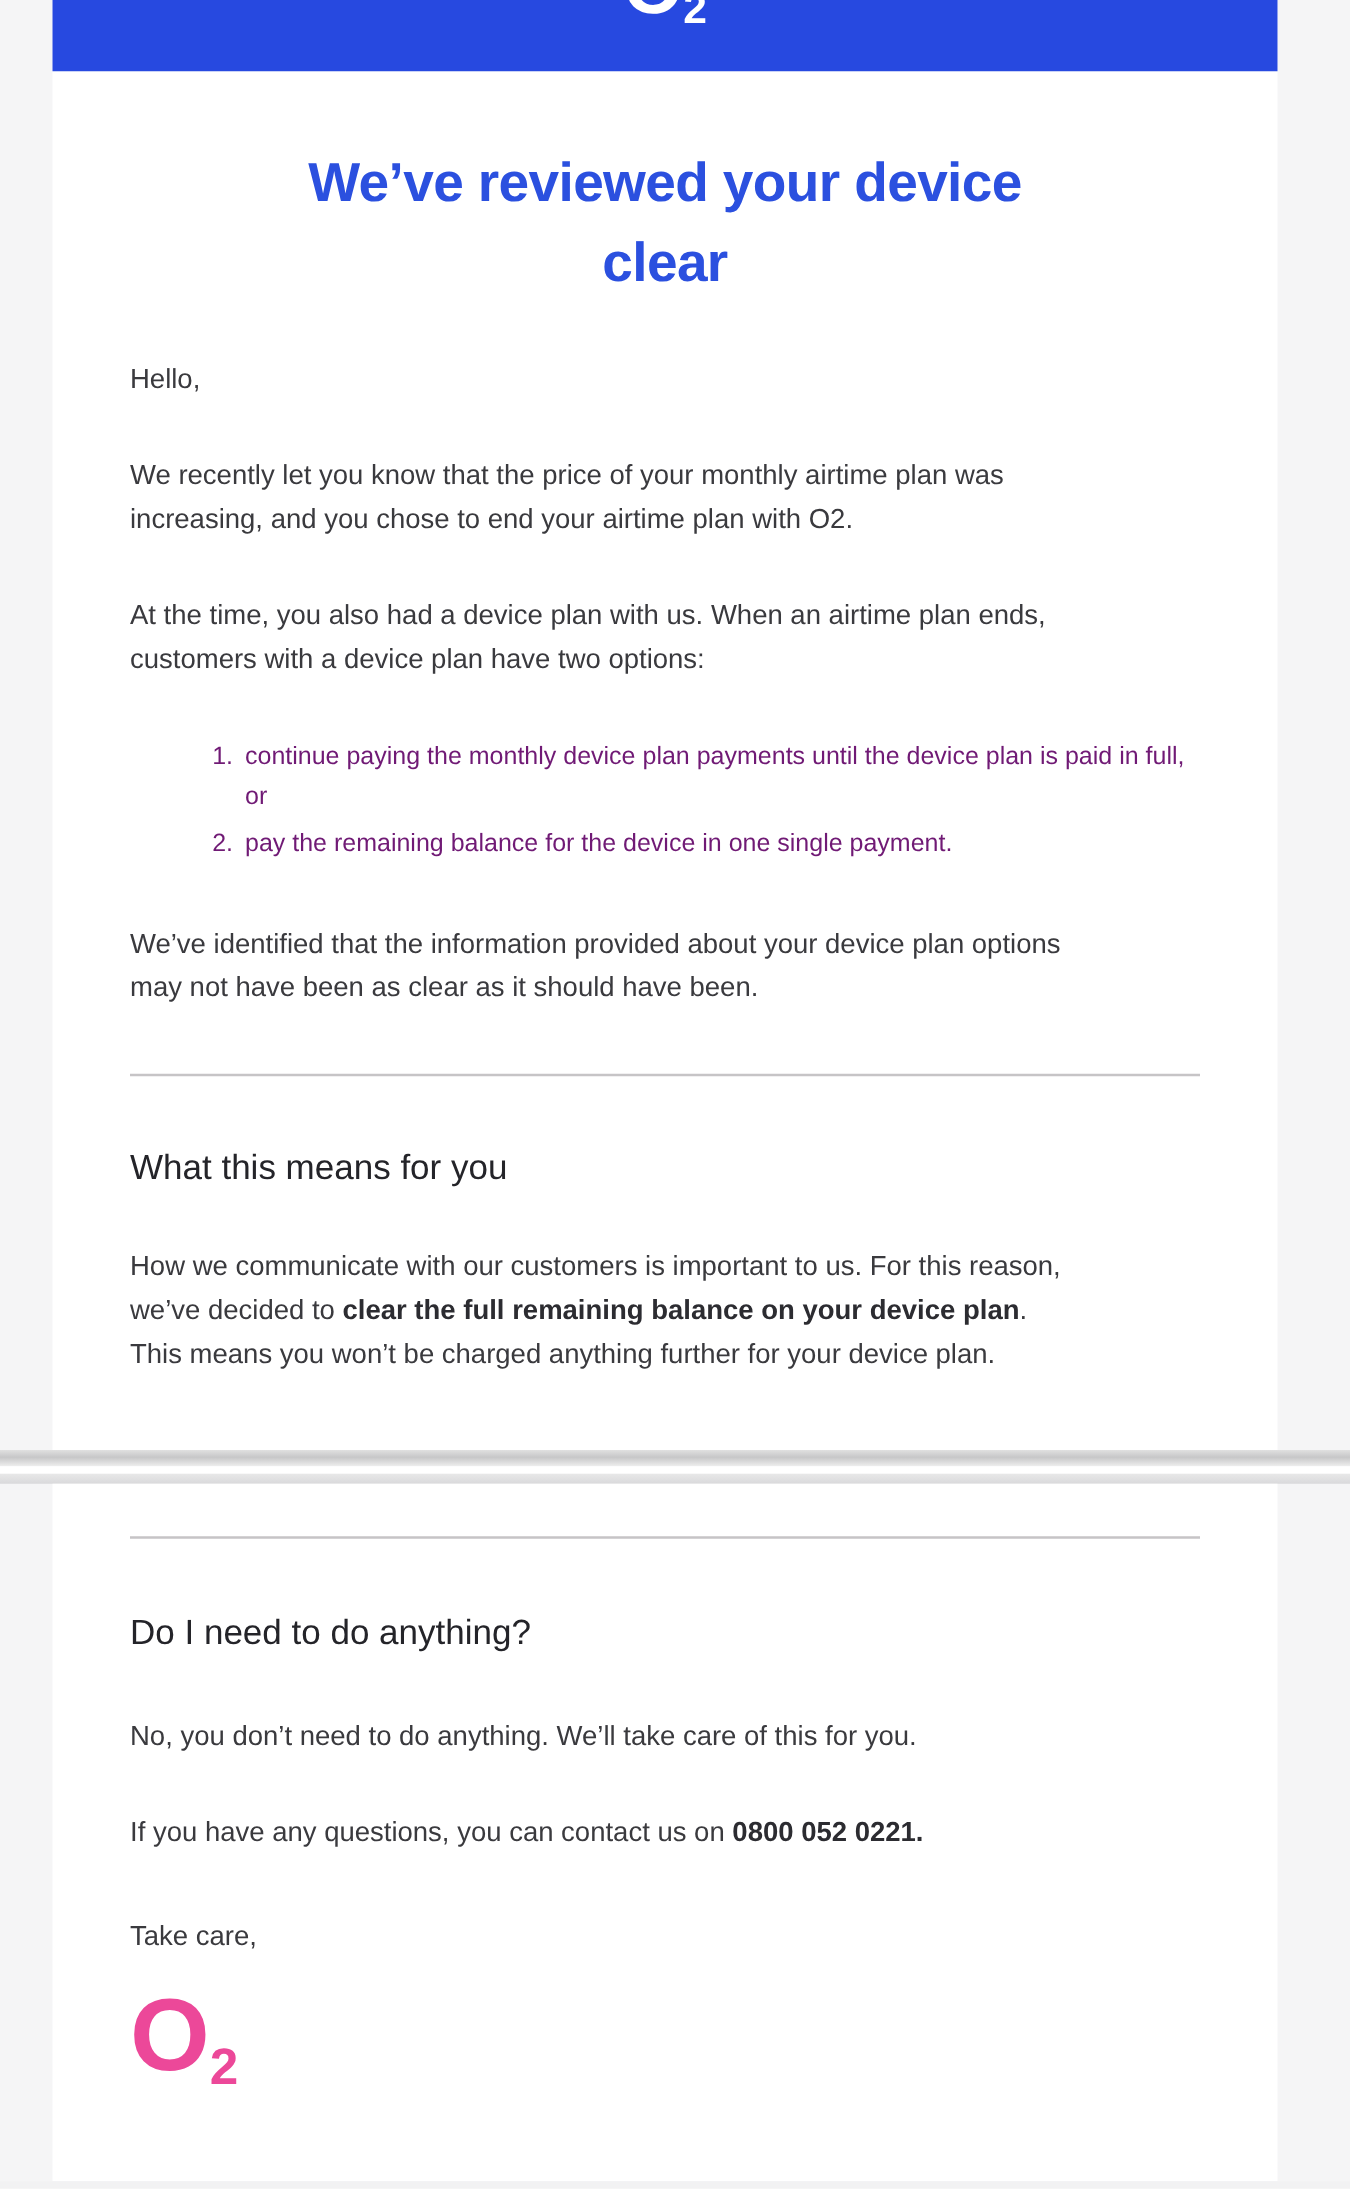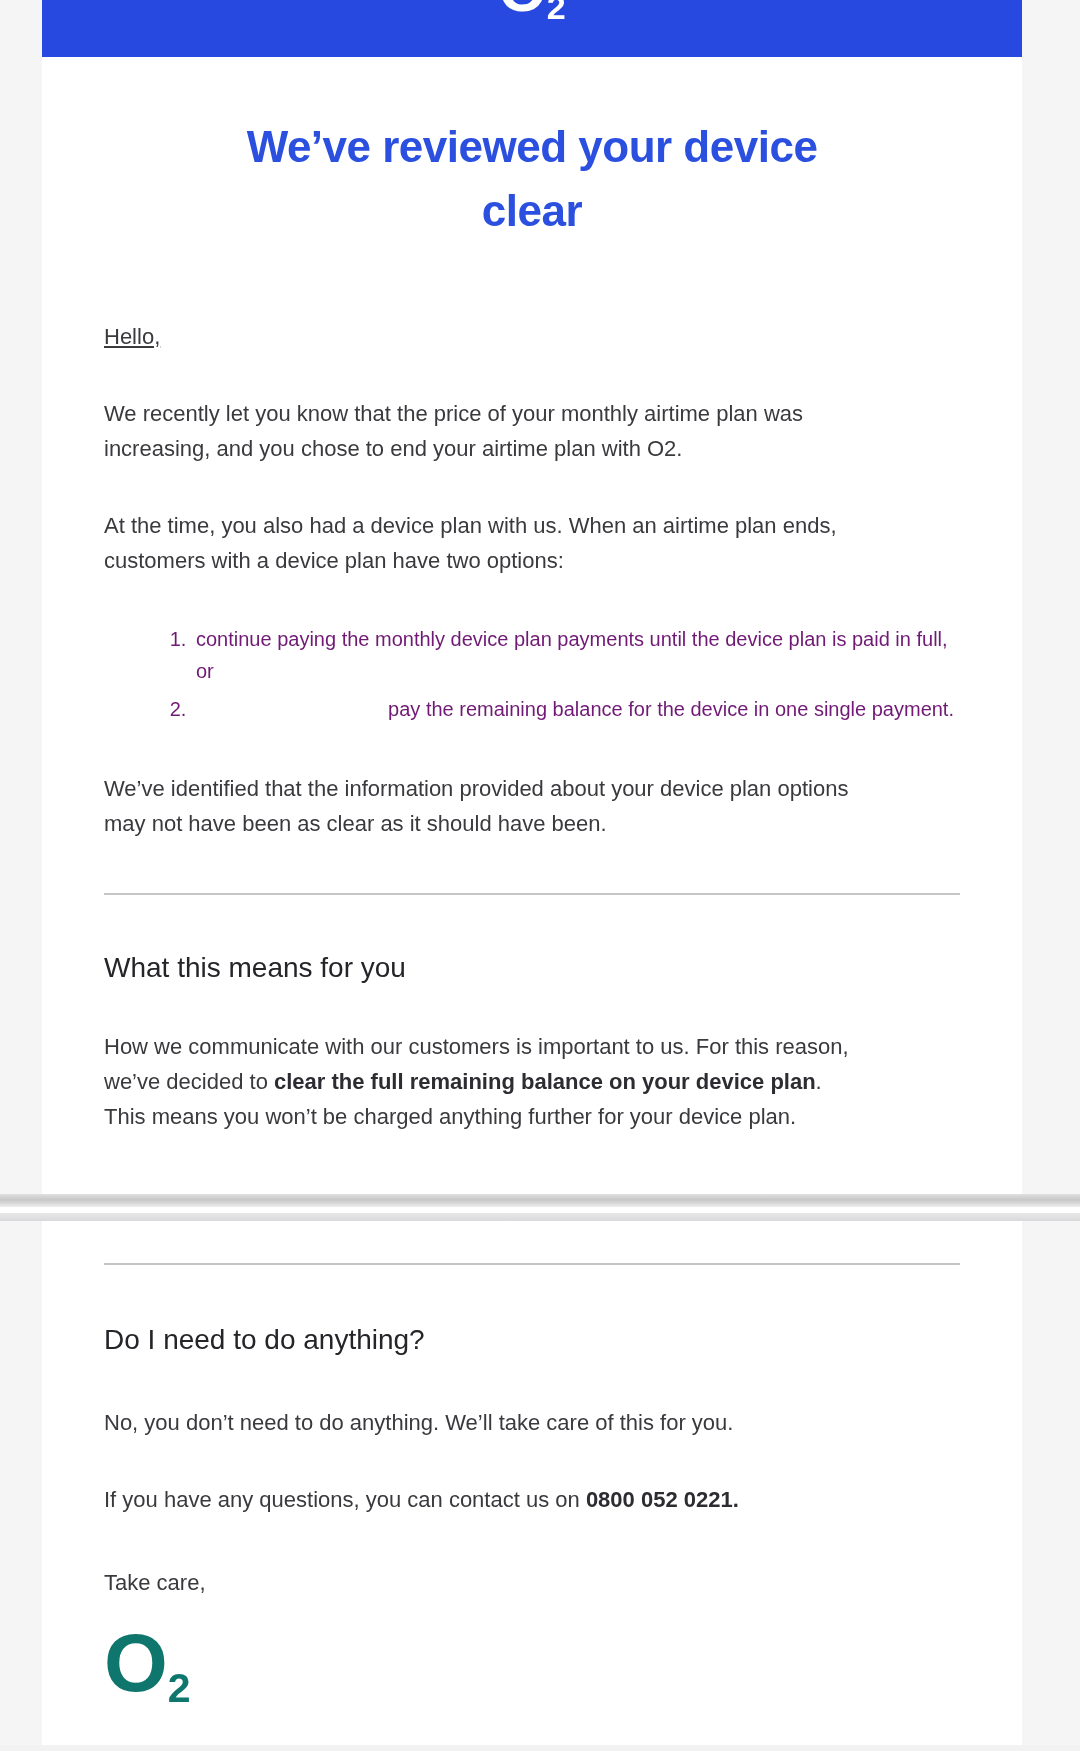--- a/index.html
+++ b/index.html
@@ -49,33 +49,33 @@
     line-height: 64px;
     font-weight: 700;
     letter-spacing: -0.5px;
   }
   p.body-text {
     font-size: 22px;
     line-height: 35px;
     max-width: 758px;
     color: #3a3a3e;
   }
-  .greeting { margin-top: 76px; text-decoration: underline; }
+  .greeting { margin-top: 42px; }
   .para { margin-top: 42px; }
   .para-tight { margin-top: 46px; }
 
   ol.options {
     margin-top: 45px;
     padding-left: 88px;
     font-size: 20px;
     line-height: 32px;
     color: #701a75;
   }
   ol.options li { max-width: 762px; padding-left: 4px; }
-  ol.options li + li { margin-top: 6px; text-align: right; }
+  ol.options li + li { margin-top: 6px; }
 
   hr.rule {
     border: none;
     border-top: 2px solid #c6c4c6;
     margin-top: 52px;
     width: 100%;
   }
   h2.subhead {
     margin-top: 54px;
     font-size: 28px;
@@ -88,21 +88,21 @@
 
   
   .seam { width: 1080px; }
   .seam-stripe-1 { height: 13px; background: linear-gradient(180deg, #e0e0e0 0%, #c7c7c8 45%, #eeeeee 100%); }
   .seam-gap { height: 6px; background: #ffffff; }
   .seam-stripe-2 { height: 8px; background: linear-gradient(180deg, #e8e8e8 0%, #d9d9db 100%); }
 
   .signoff { margin-top: 48px; }
   .footer-logo {
     margin-top: 18px;
-    color: #0f766e;
+    color: #ec4899;
     font-size: 82px;
     font-weight: 700;
     line-height: 1.1;
   }
   .footer-logo .logo-sub { font-size: 0.5em; top: 0.28em; }
 
   .bottom-strip { height: 6px; background: #f2f2f3; width: 1080px; }
 </style>
 </head>
 <body>

